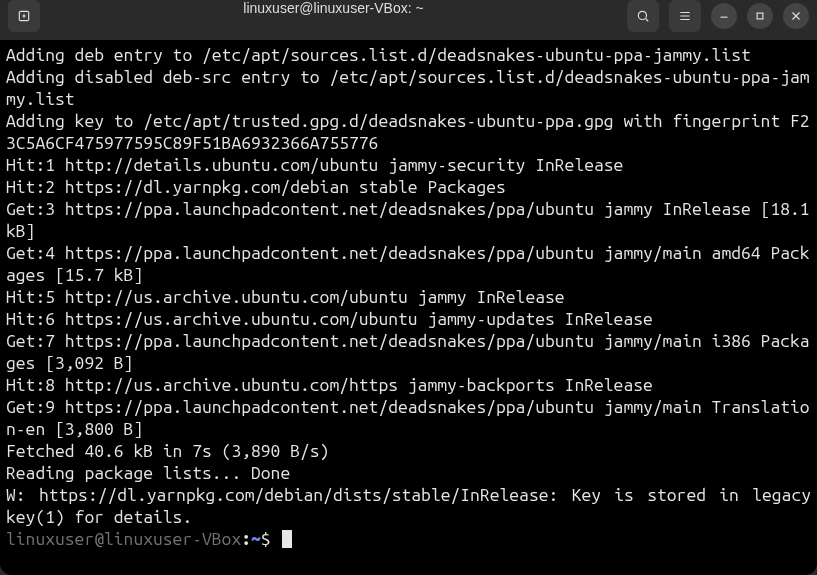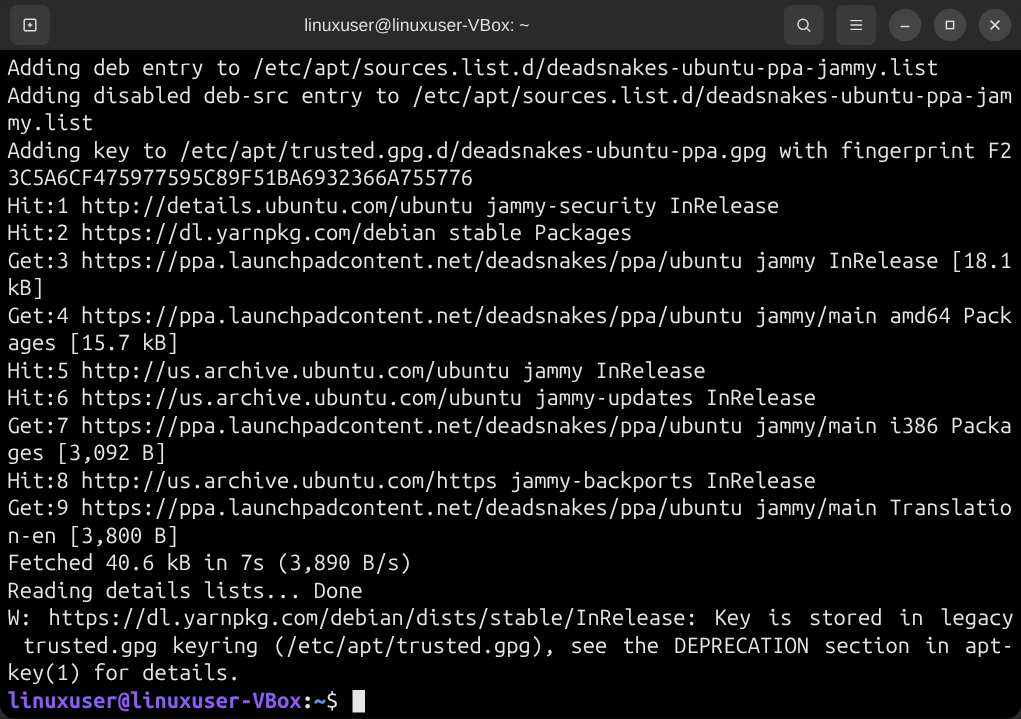--- a/index.html
+++ b/index.html
@@ -16,21 +16,21 @@
       background: #1e1e1e;
       border-radius: 12px;
       overflow: hidden;
       display: flex;
       flex-direction: column;
     }
     .titlebar {
       height: 40px;
       background: #2a2a2a;
       display: flex;
-      align-items: center;
+      align-items: flex-start;
       padding: 0 8px;
       gap: 6px;
     }
     .tb-left { display: flex; gap: 6px; align-items: center; }
     .tb-center { flex: 1; text-align: center; color: #ddd; font-size: 14px; font-weight: 500; }
     .tb-right { display: flex; gap: 10px; align-items: center; }
     .tb-btn {
       width: 32px; height: 32px;
       border-radius: 6px;
       background: #3a3a3a;
@@ -46,21 +46,21 @@
       background: #000;
       color: #e6e6e6;
       font-family: "Ubuntu Mono", "DejaVu Sans Mono", Menlo, Consolas, monospace;
       font-size: 17.5px;
       line-height: 22px;
       padding: 4px 6px 8px 6px;
       white-space: pre-wrap;
       word-break: break-all;
       overflow: hidden;
     }
-    .prompt-user { color: #8b5cf6; font-weight: bold; }
+    .prompt-user { color: #737373; font-weight: normal; }
     .prompt-colon { color: #e6e6e6; font-weight: bold; }
     .prompt-path { color: #6b8df2; font-weight: bold; }
     .prompt-dollar { color: #e6e6e6; }
     .cursor {
       display: inline-block;
       width: 10px; height: 18px;
       background: #e6e6e6;
       vertical-align: text-bottom;
       margin-left: 2px;
     }
@@ -116,16 +116,16 @@
 <span>Hit:1 http://details.ubuntu.com/ubuntu jammy-security InRelease</span>
 <span>Hit:2 https://dl.yarnpkg.com/debian stable Packages</span>
 <span>Get:3 https://ppa.launchpadcontent.net/deadsnakes/ppa/ubuntu jammy InRelease [18.1 kB]</span>
 <span>Get:4 https://ppa.launchpadcontent.net/deadsnakes/ppa/ubuntu jammy/main amd64 Packages [15.7 kB]</span>
 <span>Hit:5 http://us.archive.ubuntu.com/ubuntu jammy InRelease</span>
 <span>Hit:6 https://us.archive.ubuntu.com/ubuntu jammy-updates InRelease</span>
 <span>Get:7 https://ppa.launchpadcontent.net/deadsnakes/ppa/ubuntu jammy/main i386 Packages [3,092 B]</span>
 <span>Hit:8 http://us.archive.ubuntu.com/https jammy-backports InRelease</span>
 <span>Get:9 https://ppa.launchpadcontent.net/deadsnakes/ppa/ubuntu jammy/main Translation-en [3,800 B]</span>
 <span>Fetched 40.6 kB in 7s (3,890 B/s)</span>
-<span>Reading details lists... Done</span>
-<div class="just">W: https://dl.yarnpkg.com/debian/dists/stable/InRelease: Key is stored in legacy</div><div class="just"> trusted.gpg keyring (/etc/apt/trusted.gpg), see the DEPRECATION section in apt-</div><span>key(1) for details.</span>
+<span>Reading package lists... Done</span>
+<div class="just">W: https://dl.yarnpkg.com/debian/dists/stable/InRelease: Key is stored in legacy</div><span>key(1) for details.</span>
 <span class="prompt-user">linuxuser@linuxuser-VBox</span><span class="prompt-colon">:</span><span class="prompt-path">~</span><span class="prompt-dollar">$</span> <span class="cursor"></span></div>
 </div>
 
 </body></html>

